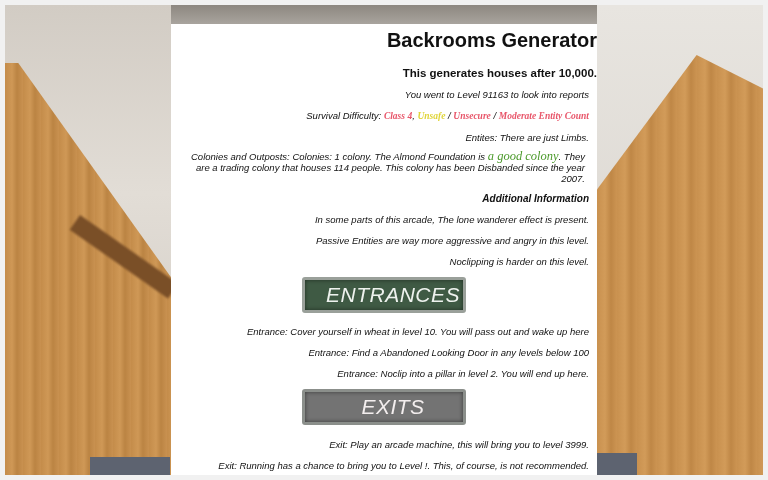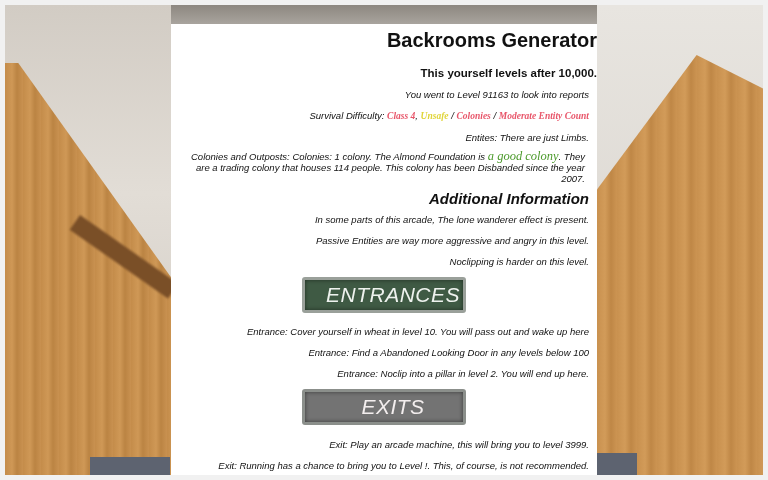--- a/index.html
+++ b/index.html
@@ -25,21 +25,21 @@
     .rug-right { position:absolute; left:592px; top:448px; width:40px; height:22px; background:#5d6370; }
 
     .panel { position:absolute; left:171px; top:24px; width:426px; height:451px; background:#ffffff; overflow:hidden; text-align:right; color:#111; }
     .title { font-size:20px; font-weight:bold; margin:4px 0 0 0; line-height:24px; }
     .subtitle { font-size:11.5px; font-weight:bold; margin:14px 0 0 0; line-height:14px; }
     .p { font-size:9.5px; line-height:11px; margin:0; padding:0 8px;font-style:italic; }
     .gap { height:10px; }
     .red { color:#e8566a; font-family:"Liberation Serif", serif; font-weight:bold; }
     .yellow { color:#e0d53a; font-family:"Liberation Serif", serif; font-weight:bold; }
     .green { color:#4c9a2c; font-family:"Liberation Serif", serif; font-size:12.5px; }
-    .section-head { font-size:15px; font-weight:bold; }
+    .section-head { font-size:10px; font-weight:bold; }
     .banner { margin:0 auto; width:164px; height:36px; border:3px solid #9aa09a; box-sizing:border-box;
       display:flex; align-items:center; justify-content:center; font-style:italic; font-size:21px; letter-spacing:0.5px;
       border-radius:3px; box-shadow: inset 0 0 4px rgba(0,0,0,0.5); padding-left: 18px; }
     .banner.entr { background:#3f5a44; color:#eef2ee; }
     .banner.exit { background:#737373; color:#f3eeee; border-color:#8b8f8b; }
   </style>
 </head>
 <body>
 
 <div class="frame">
@@ -47,26 +47,26 @@
   <div class="wood-left"></div>
   <div class="rail-left"></div>
   <div class="rug-left"></div>
   <div class="wall-right"></div>
   <div class="wood-right"></div>
   <div class="rug-right"></div>
 </div>
 
 <div class="panel">
   <h1 class="title">Backrooms Generator</h1>
-  <h2 class="subtitle">This yourself levels after 10,000.</h2>
+  <h2 class="subtitle">This generates houses after 10,000.</h2>
   <div style="height:9px"></div>
   <p class="p">You went to Level 91163 to look into reports</p>
   <div class="gap"></div>
   <p class="p">
-    <span>Survival Difficulty: </span><span class="red">Class 4</span><span>, </span><span class="yellow">Unsafe</span><span> / </span><span class="red">Colonies</span><span> / </span><span class="red">Moderate Entity Count</span>
+    <span>Survival Difficulty: </span><span class="red">Class 4</span><span>, </span><span class="yellow">Unsafe</span><span> / </span><span class="red">Unsecure</span><span> / </span><span class="red">Moderate Entity Count</span>
   </p>
   <div class="gap"></div>
   <p class="p">Entites: There are just Limbs.</p>
   <div class="gap" style="height:8px"></div>
   <p class="p" style="padding:0 12px;">
     <span>Colonies and Outposts: Colonies: 1 colony. The Almond Foundation is </span><span class="green">a good colony</span><span>. They are a trading colony that houses 114 people. This colony has been Disbanded since the year 2007.</span>
   </p>
   <div class="gap" style="height:9px"></div>
   <p class="p section-head">Additional Information</p>
   <div class="gap"></div>

